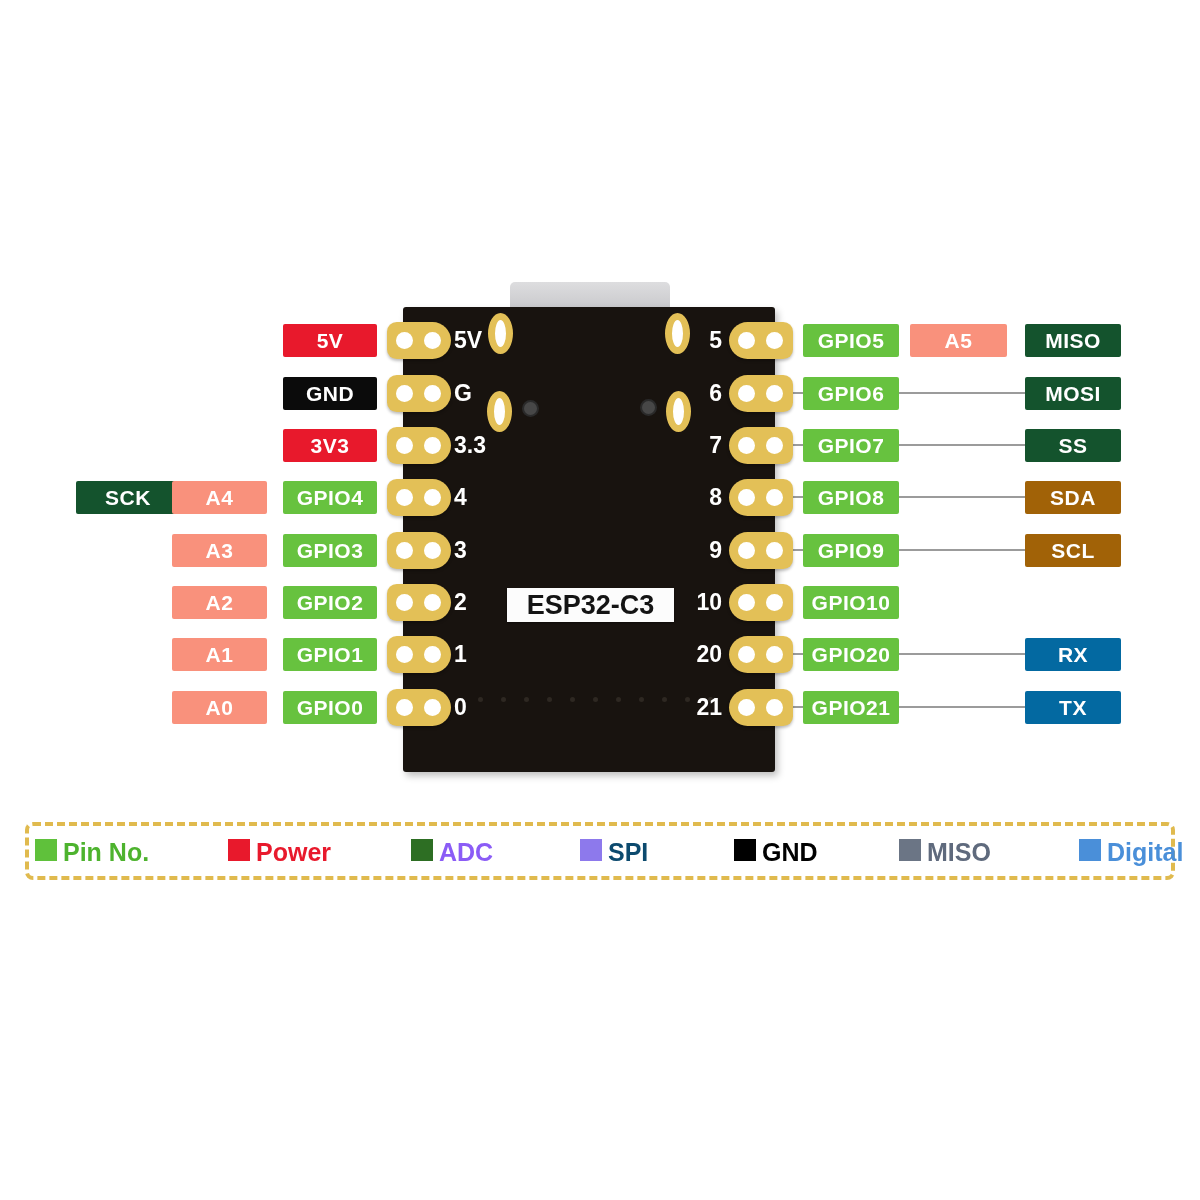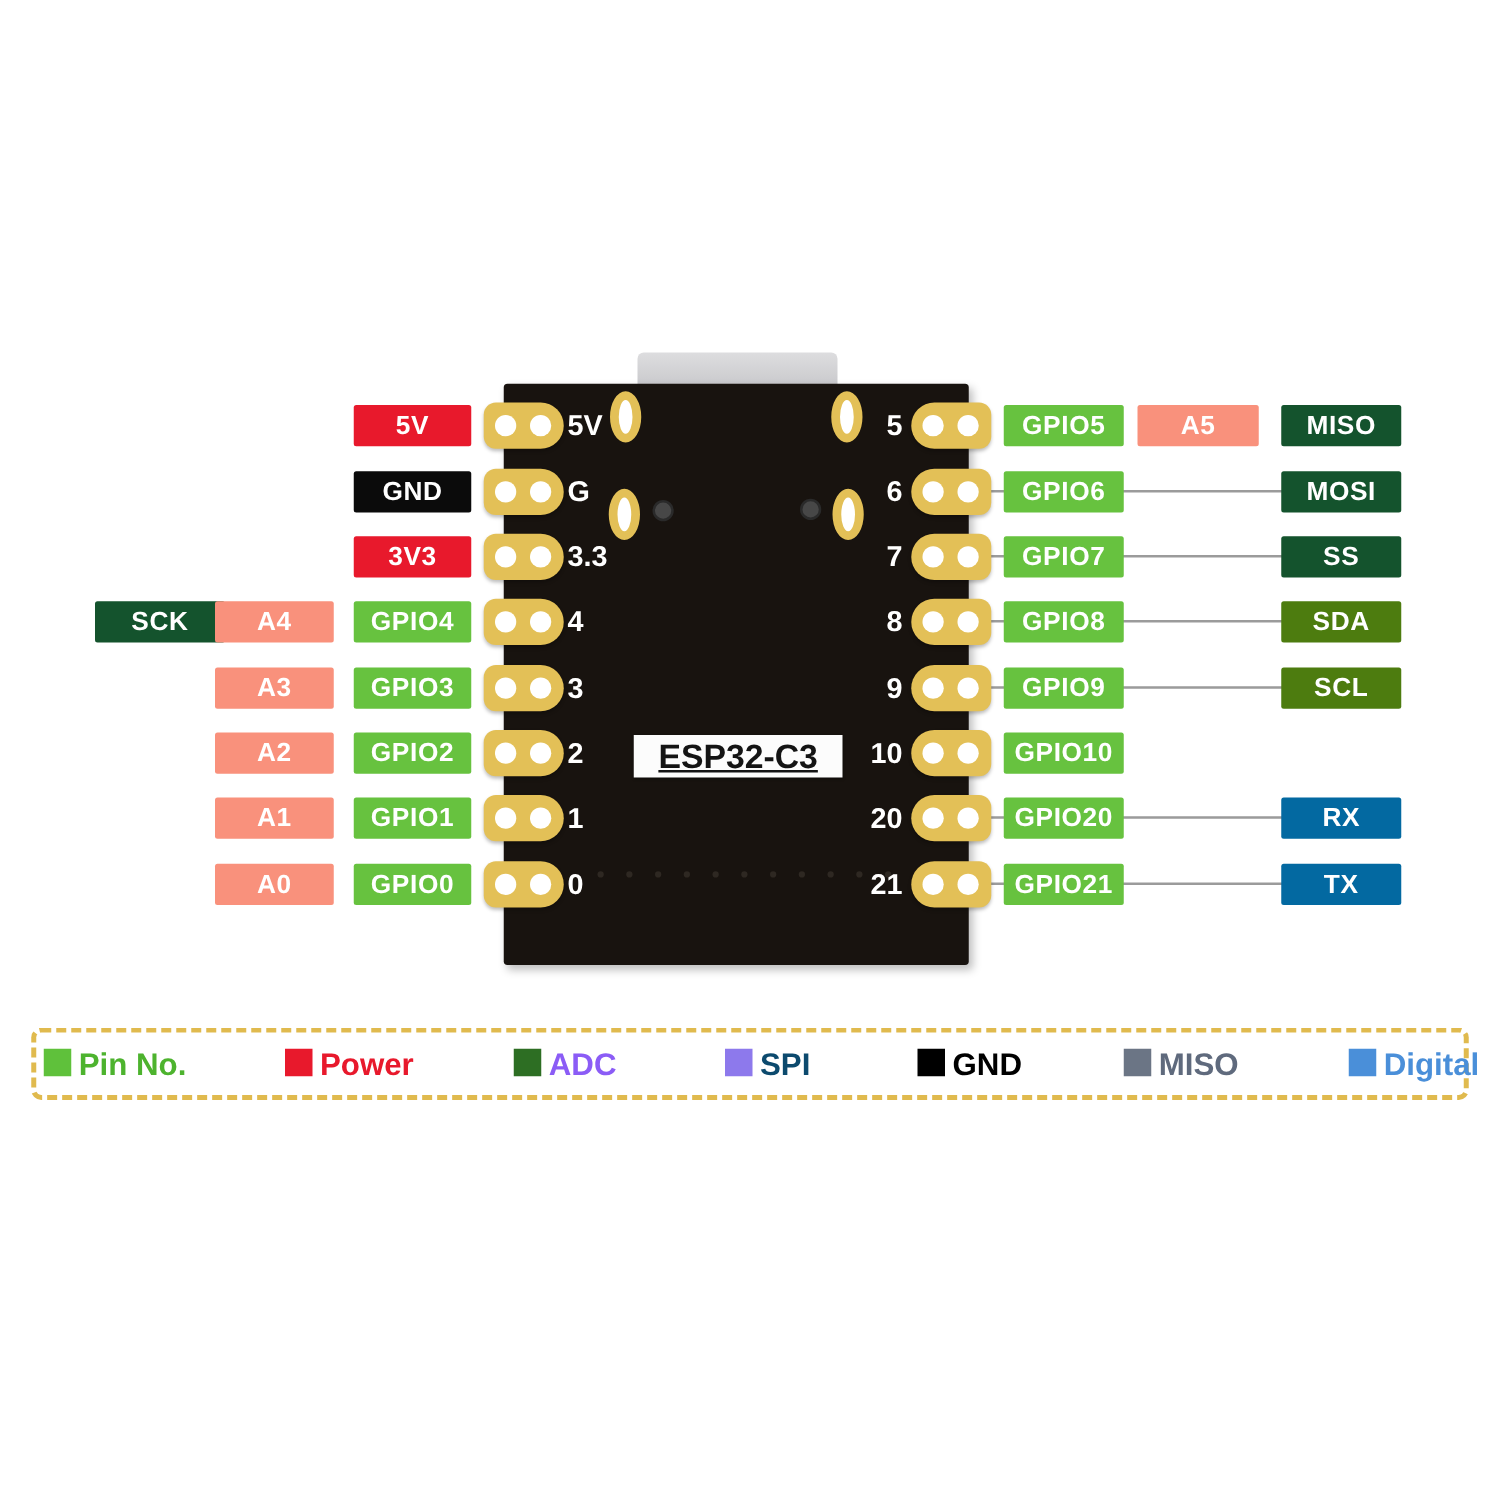--- a/index.html
+++ b/index.html
@@ -16,21 +16,21 @@
   .box{
     position:absolute;top:var(--t);height:33px;line-height:33px;
     text-align:center;color:#fff;font-weight:bold;font-size:21px;
     border-radius:2px;z-index:3;letter-spacing:0.5px;
   }
   .power{background:#e8192c}
   .gnd{background:#0b0b0b}
   .green{background:#67c23f}
   .salmon{background:#f9917c}
   .purple{background:#14532d}
-  .teal{background:#4d7c0f}
+  .teal{background:#a16207}
   .slate{background:#0369a1}
 
   
   .col-lf{left:76px;width:104px}     
   .col-la{left:172px;width:95px}    
   .col-lp{left:283px;width:94px}    
   .col-rp{left:803px;width:96px}    
   .col-ra{left:910px;width:97px}    
   .col-rf{left:1025px;width:96px}   
 
@@ -81,21 +81,21 @@
   }
   .dot{
     position:absolute;width:5px;height:5px;border-radius:50%;
     background:#2e2822;z-index:2;top:697px;
   }
   .chipbadge{
     position:absolute;left:507px;width:167px;background:#fcfcfc;z-index:3;
     color:#141414;font-weight:bold;text-align:center;
     box-shadow:0 1px 2px rgba(0,0,0,0.4);
   }
-  #chip1{top:588px;height:34px;line-height:34px;font-size:27px;text-decoration:underline;}
+  #chip1{top:588px;height:34px;line-height:34px;font-size:27px;}
   #chip2{top:630px;height:48px;line-height:48px;font-size:32px;}
 
   
   #legend{
     position:absolute;left:25px;top:822px;width:1150px;height:58px;
     border:4px dashed #e0ba4e;border-radius:8px;box-sizing:border-box;z-index:4;text-align:right;
   }
   .li{position:absolute;top:13px;height:28px;white-space:nowrap;}
   .sw{display:inline-block;width:22px;height:22px;vertical-align:-3px;margin-right:6px;}
   .lt{font-weight:bold;font-size:25px;vertical-align:top;line-height:26px;}

